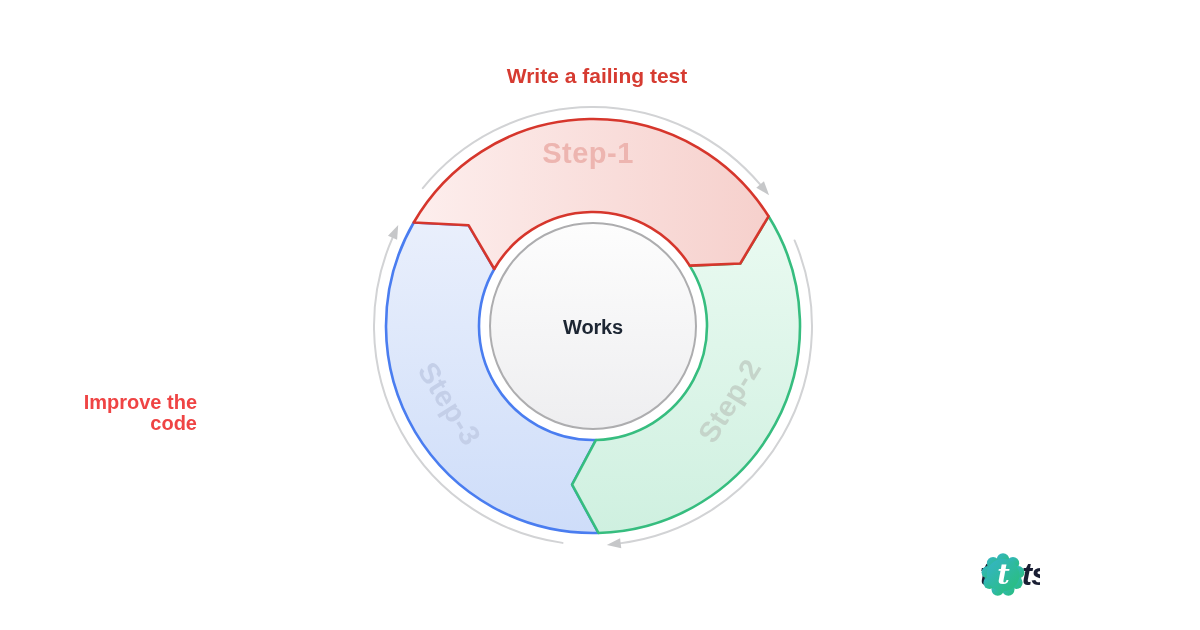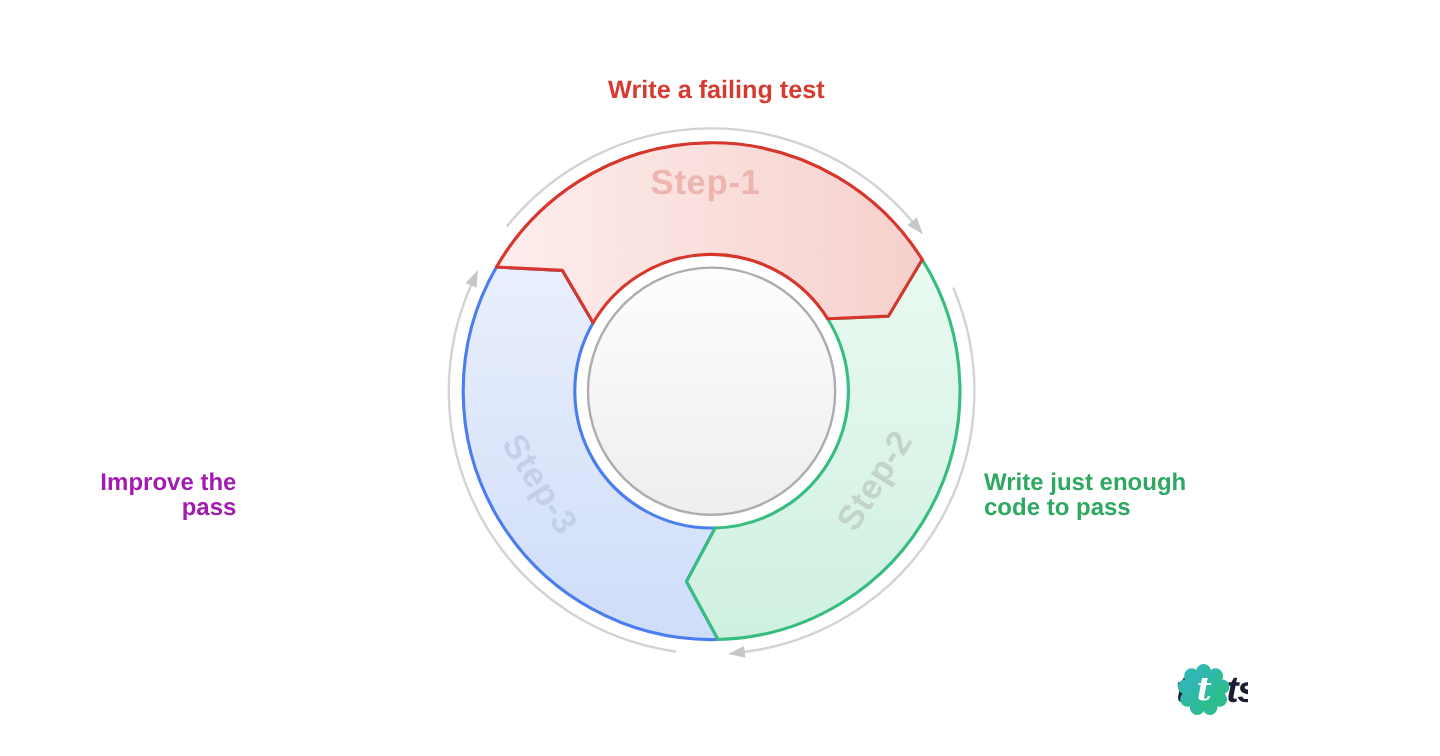--- a/index.html
+++ b/index.html
@@ -48,35 +48,32 @@
       <path d="M422.8050344409234,188.17883436008557 A219 219 0 0 1 760.7637330430562,185.22951347864787" fill="none" stroke="#d2d3d5" stroke-width="2" stroke-linecap="round"></path>
       <polygon points="769.1199719689812,195.1880912391946 756.2907232177747,187.6774070839616 763.9511676489644,181.2495309870962" fill="#c6c7c9"></polygon>
       <path d="M794.5905629060844,240.429882860849 A219 219 0 0 1 619.6893862057273,543.3676072094495" fill="none" stroke="#d2d3d5" stroke-width="2" stroke-linecap="round"></path>
       <polygon points="606.7862862343901,544.9519086737164 620.0725856403429,538.2830071078378 621.2912790743943,548.2084686242509" fill="#c6c7c9"></polygon>
       <path d="M562.5210908897457,542.8687070544039 A219 219 0 0 1 392.9335447762704,236.92467516639968" fill="none" stroke="#d2d3d5" stroke-width="2" stroke-linecap="round"></path>
       <polygon points="398.2211211362558,225.04858421704586 397.0945354214076,239.8719038394213 387.9590808449816,235.8045374086633" fill="#c6c7c9"></polygon>
     </svg>
 
   <div class="ann ann-top" style="color: rgb(214, 59, 49);">Write a failing test</div>
 
-  <div class="ann ann-right" style="color: rgb(47, 168, 98);">
-    <div>Write just enough</div>
-    <div>code to pass</div>
-  </div>
 
-  <div class="ann ann-left" style="color: #a21caf;">
+  <div class="ann ann-left" style="color: #ef4444;">
     <div>Improve the</div>
-    <div>pass</div>
+    <div>code</div>
   </div>
 
   <div class="step-label" style="left: 588px; top: 153px; transform: translate(-50%, -50%) rotate(0deg); color: rgb(237, 181, 176);">Step-1</div>
   <div class="step-label" style="left: 730px; top: 401px; transform: translate(-50%, -50%) rotate(-58deg); color: rgb(197, 212, 202);">Step-2</div>
   <div class="step-label" style="left: 449px; top: 404px; transform: translate(-50%, -50%) rotate(58deg); color: rgb(196, 207, 232);">Step-3</div>
 
   <div class="hub-text" style="color: rgb(29, 38, 51);">
+    <div>Works</div>
   </div>
 
   <div class="logo">
     <svg id="badge-svg" width="46" height="46" viewBox="0 0 46 46">
         <defs>
           <linearGradient id="g-badge" x1="0" y1="0" x2="1" y2="1">
             <stop offset="0%" stop-color="#35b4c8"></stop>
             <stop offset="100%" stop-color="#28bf79"></stop>
           </linearGradient>
         </defs>

